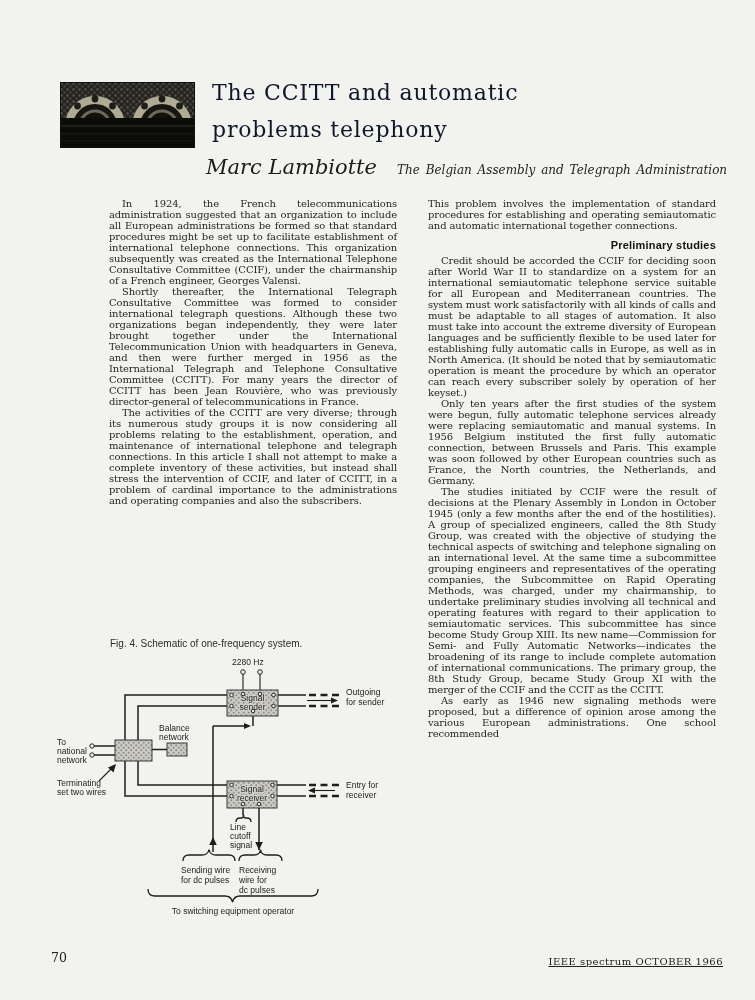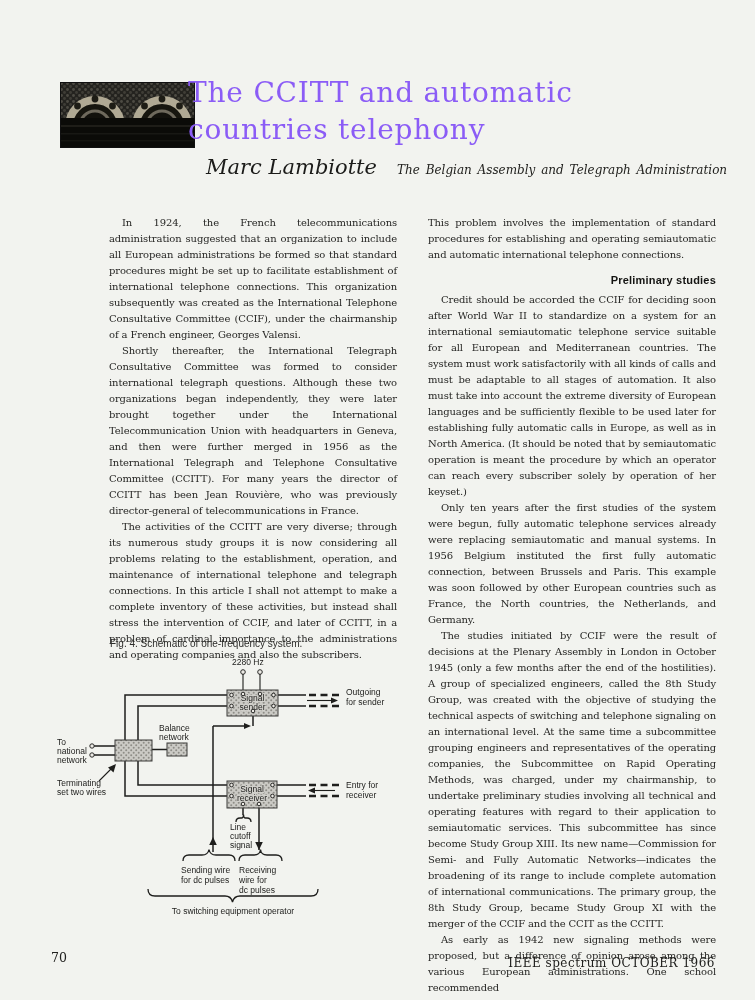--- a/index.html
+++ b/index.html
@@ -3,30 +3,30 @@
 <meta charset="utf-8">
 <style>
   html,body { margin:0; padding:0; background:#d8d8d4; }
   .page {
     position:relative; width:755px; height:1000px; margin:0 auto;
     background:#f2f3ef; overflow:hidden;
     font-family:"DejaVu Serif", serif; color:#232321;
   }
   .photo { position:absolute; left:60px; top:82px; width:135px; height:66px; }
   .title {
-    position:absolute; left:188px; top:74px; margin:0;
+    position:absolute; left:212px; top:74px; margin:0;
     font-family:"DejaVu Serif", serif; font-weight:normal;
-    font-size:28px; line-height:37px; letter-spacing:0.8px; color:#8b5cf6;
+    font-size:22px; line-height:37px; letter-spacing:0.8px; color:#0f172a;
   }
   .byline { position:absolute; left:206px; top:155px; white-space:nowrap; }
   .author { font-style:italic; font-size:21px; color:#1b1b19; }
   .affil  { font-style:italic; font-size:12px; margin-left:20px; color:#22221f; word-spacing:2px; }
   .col {
-    position:absolute; top:215px; width:288px;
-    font-size:10px; line-height:16px; letter-spacing:-0.12px;
+    position:absolute; top:198px; width:288px;
+    font-size:10px; line-height:11px; letter-spacing:-0.12px;
     text-align:justify; color:#262624;
   }
   .col-left  { left:109px; }
   .col-right { left:428px; }
   .col p { margin:0; }
   .col p.ind { text-indent:13px; }
   .sect {
     font-family:"Liberation Sans", sans-serif; font-weight:bold;
     font-size:11px; letter-spacing:0.2px; color:#141412;
     margin:9px 0 4px 0; text-align:right;
@@ -40,22 +40,22 @@
   .wt   { stroke:#1e1e1c; stroke-width:1.1; fill:none; }
   .dash { stroke:#1e1e1c; stroke-width:2.3; fill:none; stroke-dasharray:7 4.5; }
   .brace{ stroke:#1e1e1c; stroke-width:1.3; fill:none; }
   .term { fill:#eceae5; stroke:#2a2a28; stroke-width:1; }
   .ah   { fill:#1e1e1c; }
   .pgnum {
     position:absolute; left:51px; top:950px;
     font-size:12.5px; color:#20201e;text-align:right;
   }
   .footright {
-    position:absolute; right:40px; top:956px;
-    font-size:12px; letter-spacing:0.5px; color:#20201e;
+    position:absolute; right:32px; top:956px;
+    font-size:10px; letter-spacing:0.5px; color:#20201e;text-decoration:underline;
   }
 </style>
 </head>
 <body>
 
 <div class="page">
 
   <div class="photo">
     <svg width="135" height="66" viewBox="0 0 135 66">
       <defs>
@@ -83,39 +83,39 @@
         <circle cx="119.5" cy="24" r="3.4" fill="#1d1c15"></circle>
       </g>
       <rect y="36" width="135" height="30" fill="#0b0b08"></rect>
       <rect y="43" width="135" height="2" fill="#26251f" opacity="0.7"></rect>
       <rect y="51" width="135" height="1.5" fill="#26251f" opacity="0.5"></rect>
       <rect y="58" width="135" height="1.5" fill="#26251f" opacity="0.4"></rect>
       <rect x="0.5" y="0.5" width="134" height="65" fill="none" stroke="#101010"></rect>
     </svg>
   </div>
 
-  <h1 class="title"><span>The CCITT and automatic</span><br><span>countries telephony</span></h1>
+  <h1 class="title"><span>The CCITT and automatic</span><br><span>problems telephony</span></h1>
 
   <div class="byline">
     <span class="author">Marc Lambiotte</span><span class="affil">The Belgian Assembly and Telegraph Administration</span>
   </div>
 
   <div class="col col-left">
     <p class="ind">In 1924, the French telecommunications administration suggested that an organization to include all European administrations be formed so that standard procedures might be set up to facilitate establishment of international telephone connections. This organization subsequently was created as the International Telephone Consultative Committee (CCIF), under the chairmanship of a French engineer, Georges Valensi.</p>
     <p class="ind">Shortly thereafter, the International Telegraph Consultative Committee was formed to consider international telegraph questions. Although these two organizations began independently, they were later brought together under the International Telecommunication Union with headquarters in Geneva, and then were further merged in 1956 as the International Telegraph and Telephone Consultative Committee (CCITT). For many years the director of CCITT has been Jean Rouvière, who was previously director-general of telecommunications in France.</p>
     <p class="ind">The activities of the CCITT are very diverse; through its numerous study groups it is now considering all problems relating to the establishment, operation, and maintenance of international telephone and telegraph connections. In this article I shall not attempt to make a complete inventory of these activities, but instead shall stress the intervention of CCIF, and later of CCITT, in a problem of cardinal importance to the administrations and operating companies and also the subscribers.</p>
   </div>
 
   <div class="col col-right">
-    <p>This problem involves the implementation of standard procedures for establishing and operating semiautomatic and automatic international telephone connections.</p>
+    <p>This problem involves the implementation of standard procedures for establishing and operating semiautomatic and automatic international together connections.</p>
     <div class="sect">Preliminary studies</div>
     <p class="ind">Credit should be accorded the CCIF for deciding soon after World War II to standardize on a system for an international semiautomatic telephone service suitable for all European and Mediterranean countries. The system must work satisfactorily with all kinds of calls and must be adaptable to all stages of automation. It also must take into account the extreme diversity of European languages and be sufficiently flexible to be used later for establishing fully automatic calls in Europe, as well as in North America. (It should be noted that by semiautomatic operation is meant the procedure by which an operator can reach every subscriber solely by operation of her keyset.)</p>
     <p class="ind">Only ten years after the first studies of the system were begun, fully automatic telephone services already were replacing semiautomatic and manual systems. In 1956 Belgium instituted the first fully automatic connection, between Brussels and Paris. This example was soon followed by other European countries such as France, the North countries, the Netherlands, and Germany.</p>
     <p class="ind">The studies initiated by CCIF were the result of decisions at the Plenary Assembly in London in October 1945 (only a few months after the end of the hostilities). A group of specialized engineers, called the 8th Study Group, was created with the objective of studying the technical aspects of switching and telephone signaling on an international level. At the same time a subcommittee grouping engineers and representatives of the operating companies, the Subcommittee on Rapid Operating Methods, was charged, under my chairmanship, to undertake preliminary studies involving all technical and operating features with regard to their application to semiautomatic services. This subcommittee has since become Study Group XIII. Its new name—Commission for Semi- and Fully Automatic Networks—indicates the broadening of its range to include complete automation of international communications. The primary group, the 8th Study Group, became Study Group XI with the merger of the CCIF and the CCIT as the CCITT.</p>
-    <p class="ind">As early as 1942 new signaling methods were proposed, but a difference of opinion arose among the various European administrations. One school recommended</p>
+    <p class="ind">As early as 1946 new signaling methods were proposed, but a difference of opinion arose among the various European administrations. One school recommended</p>
   </div>
 
   <div class="figure">
     <svg width="400" height="290" viewBox="0 0 400 290">
       <defs>
         <pattern id="ht" width="5" height="5" patternUnits="userSpaceOnUse">
           <rect width="5" height="5" fill="#cbcac5"></rect>
           <circle cx="1.2" cy="1.2" r="1" fill="#8e8d87"></circle>
           <circle cx="3.7" cy="3.7" r="1" fill="#8e8d87"></circle>
         </pattern>

